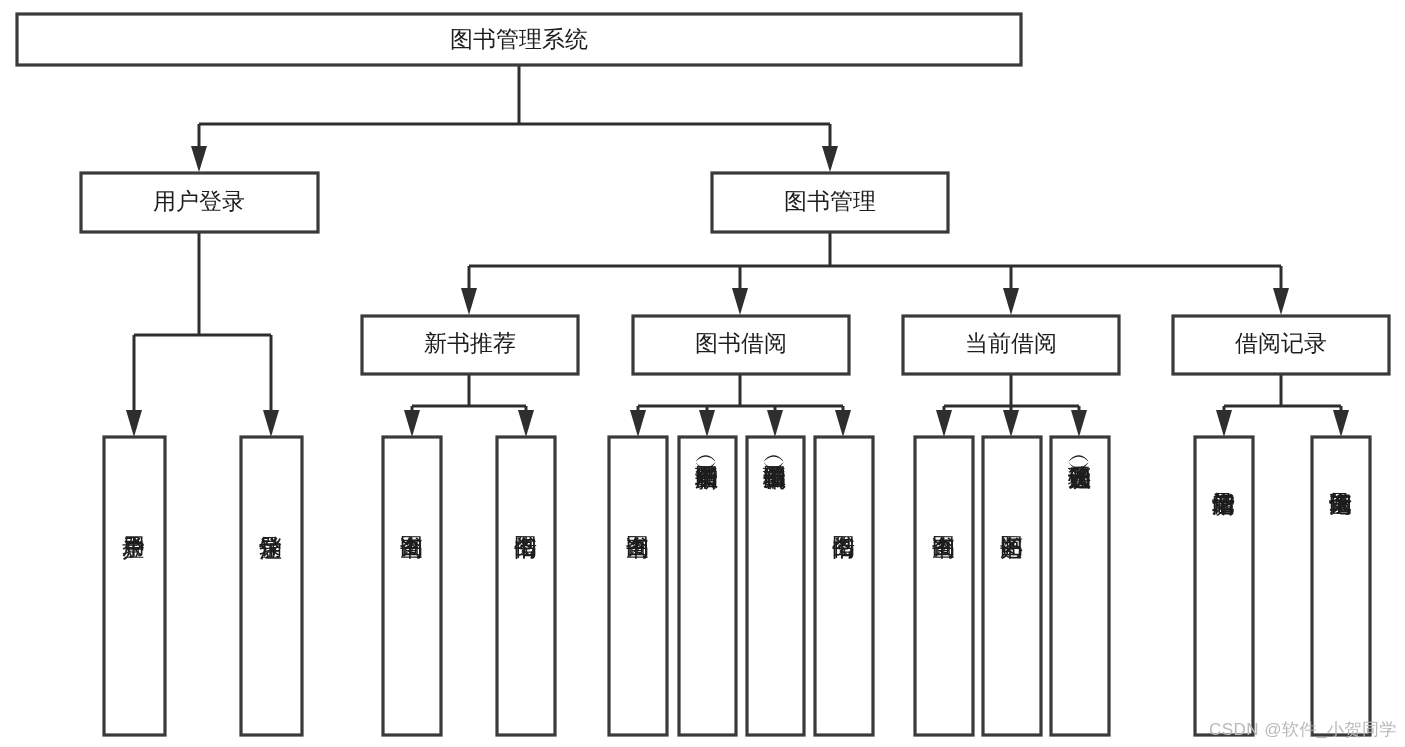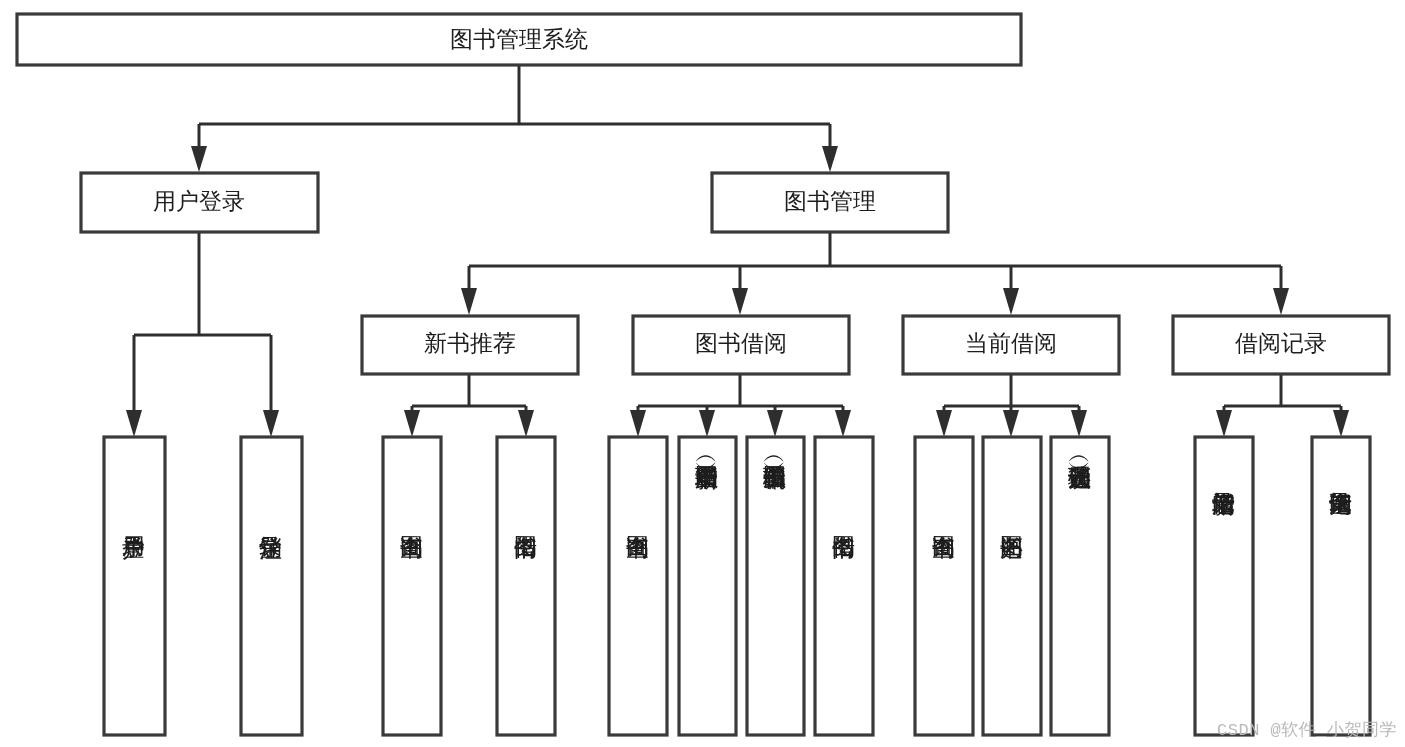--- a/index.html
+++ b/index.html
@@ -49,21 +49,21 @@
     stroke-linecap: butt;
   }
   .arrow-head {
     fill: #2e2e2e;
     stroke: none;
   }
   .watermark {
     position: absolute;
     right: 8px;
     bottom: 6px;
-    font-family: Liberation Mono, monospace;
+    font-family: Liberation Sans, sans-serif;
     font-size: 17px;
     color: #b9b9b9;
     letter-spacing: 0.5px;
     white-space: nowrap;
     user-select: none;
   }
 </style>
 </head>
 <body>
 

